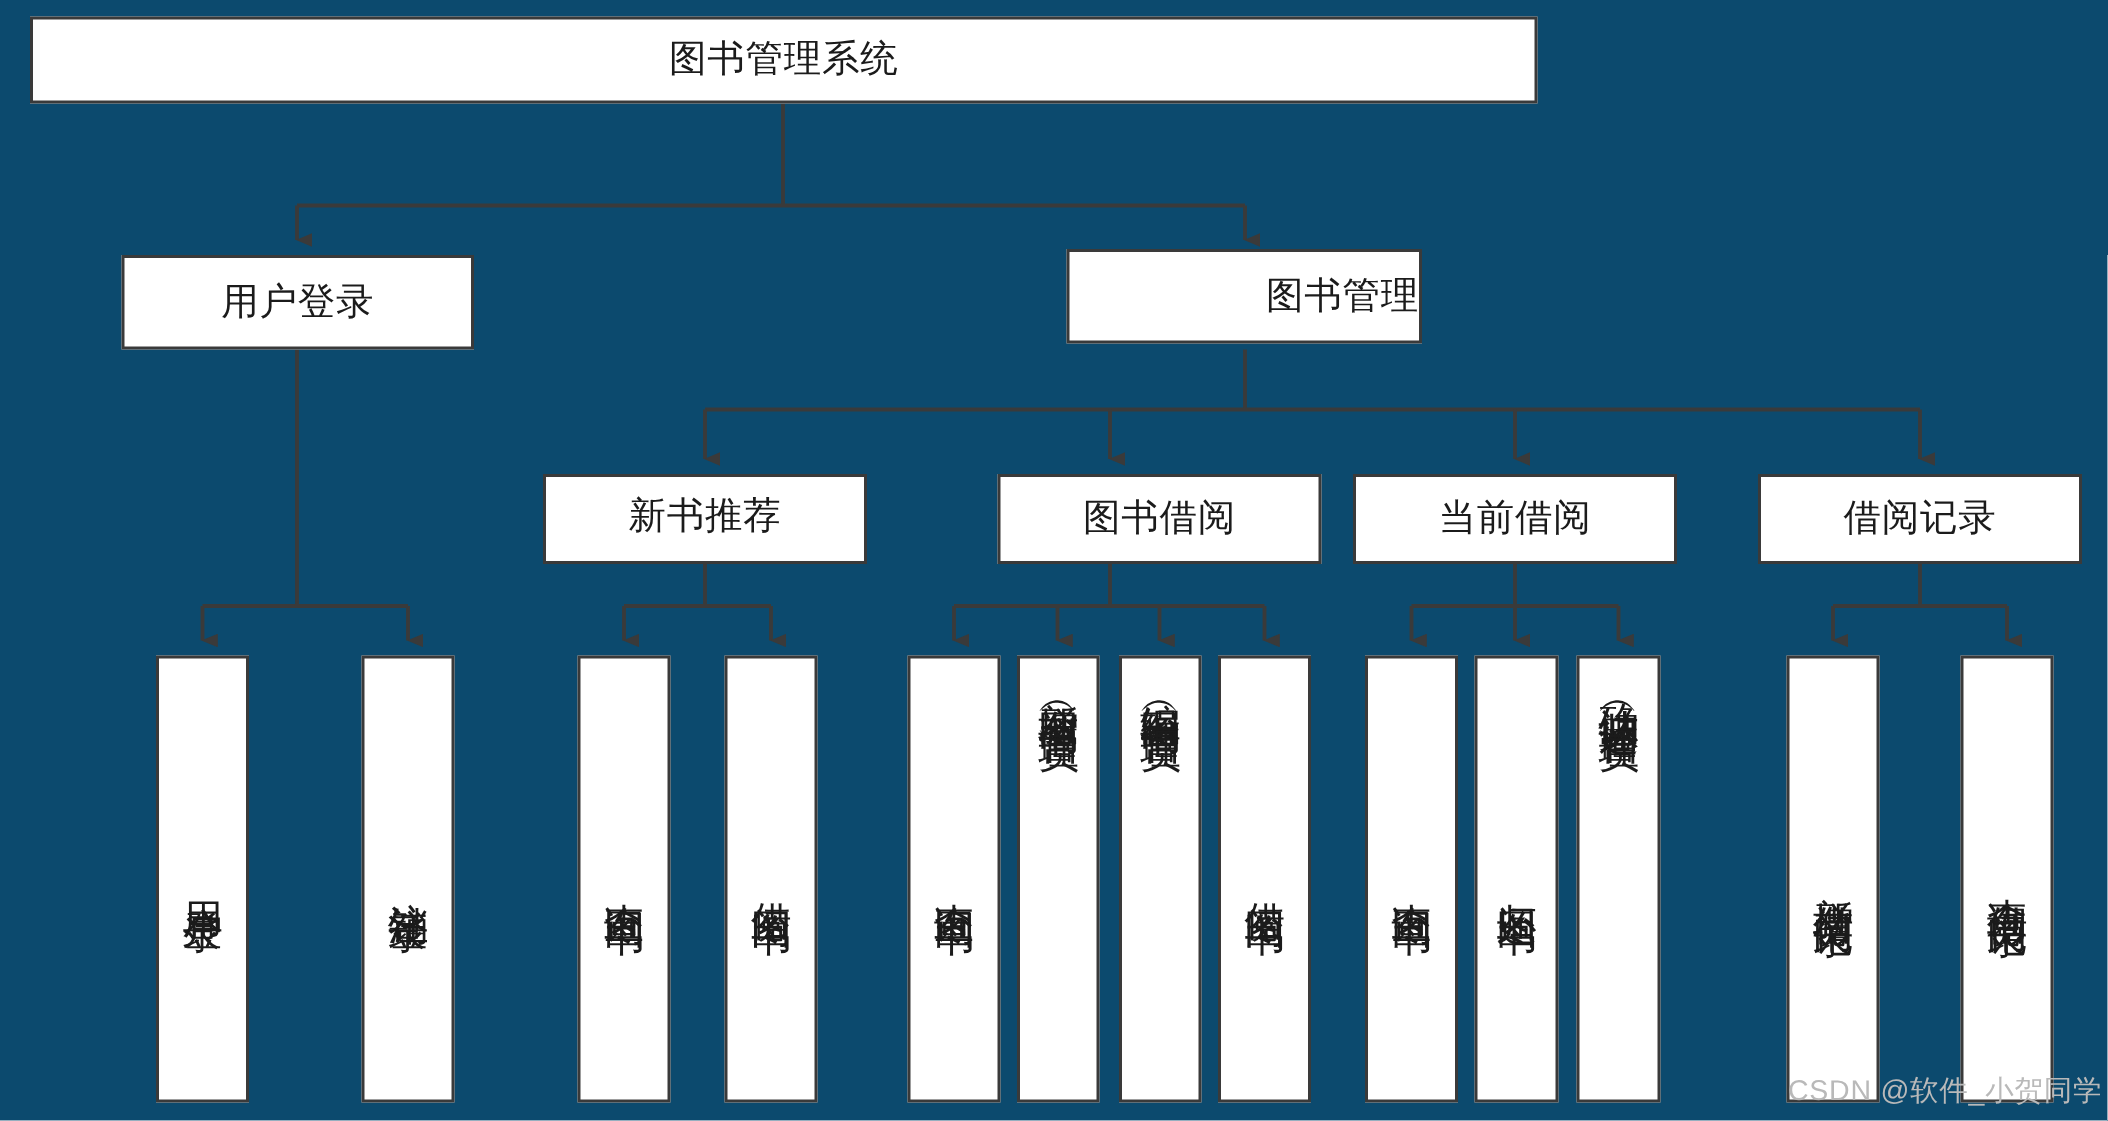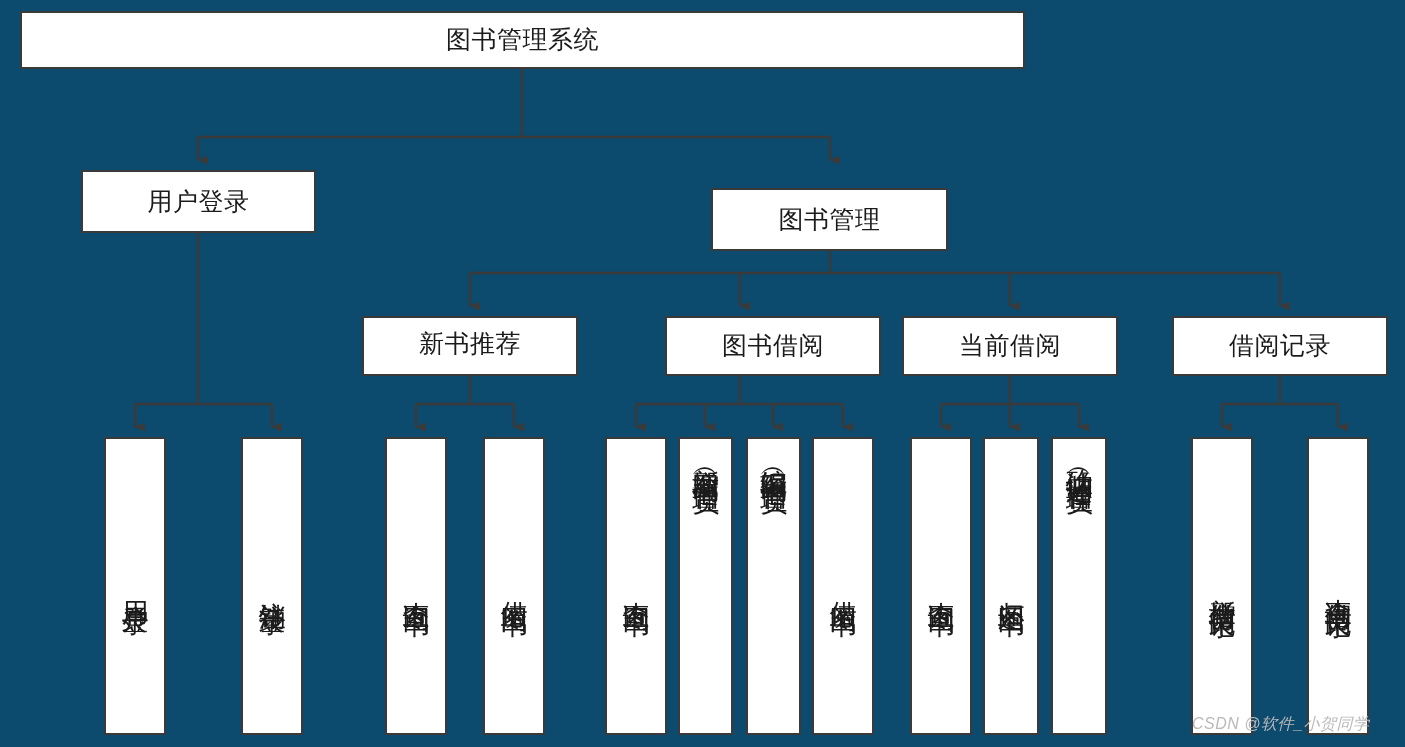--- a/index.html
+++ b/index.html
@@ -59,26 +59,25 @@
     text-orientation: upright;
     font-size: 27px;
     line-height: 1.05;
     letter-spacing: 3px;
     white-space: nowrap;
   }
   .node.vertical.align-top { align-items: flex-start; }
   .node.vertical.align-center { align-items: center; }
   .watermark {
     position: absolute;
-    font-size: 16px;
+    font-size: 19px;
     color: #b9b9b9;
     white-space: nowrap;
     z-index: 3;
     letter-spacing: 0.5px;
-    font-style: italic;
   }
 </style>
 </head>
 <body>
 
 <div id="diagram-root">
 
   <svg class="connector-layer" viewBox="0 0 1405 747">
     <defs>
       <marker id="arrowhead" markerWidth="9" markerHeight="11" refX="4.5" refY="10.2" orient="auto" markerUnits="userSpaceOnUse">
@@ -130,21 +129,21 @@
   </svg>
 
   <div class="node horizontal root" style="left:20px; top:11px; width:1005px; height:58px;">
     <span class="node-label">图书管理系统</span>
   </div>
 
   <div class="node horizontal" style="left:81px; top:170px; width:235px; height:63px;">
     <span class="node-label">用户登录</span>
   </div>
 
-  <div class="node horizontal" style="left:711px; top:188px; width:237px; height:63px;">
+  <div class="node horizontal" style="left:711px; top:166px; width:237px; height:63px;justify-content:flex-end;">
     <span class="node-label">图书管理</span>
   </div>
 
   <div class="node horizontal" style="left:362px; top:316px; width:216px; height:60px;font-family:Liberation Mono, monospace;">
     <span class="node-label">新书推荐</span>
   </div>
 
   <div class="node horizontal" style="left:632px; top:316px; width:216px; height:60px;margin-left:33px;">
     <span class="node-label">图书借阅</span>
   </div>

